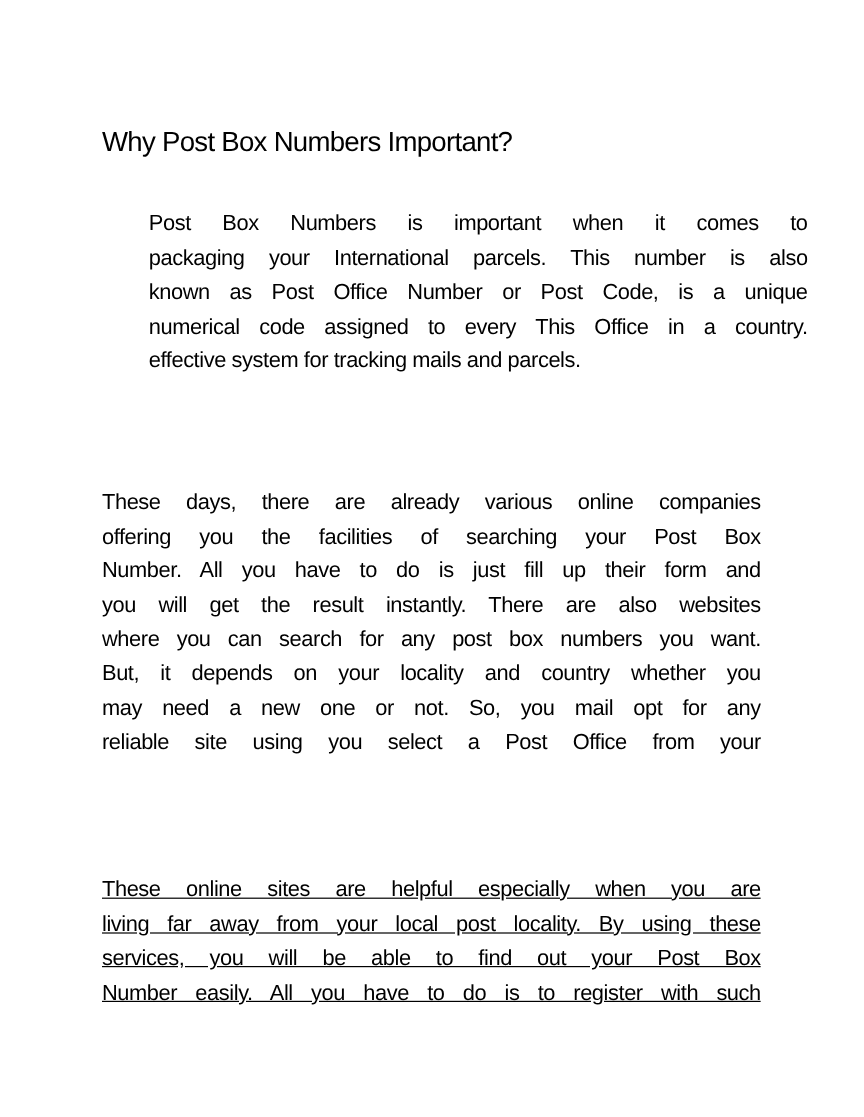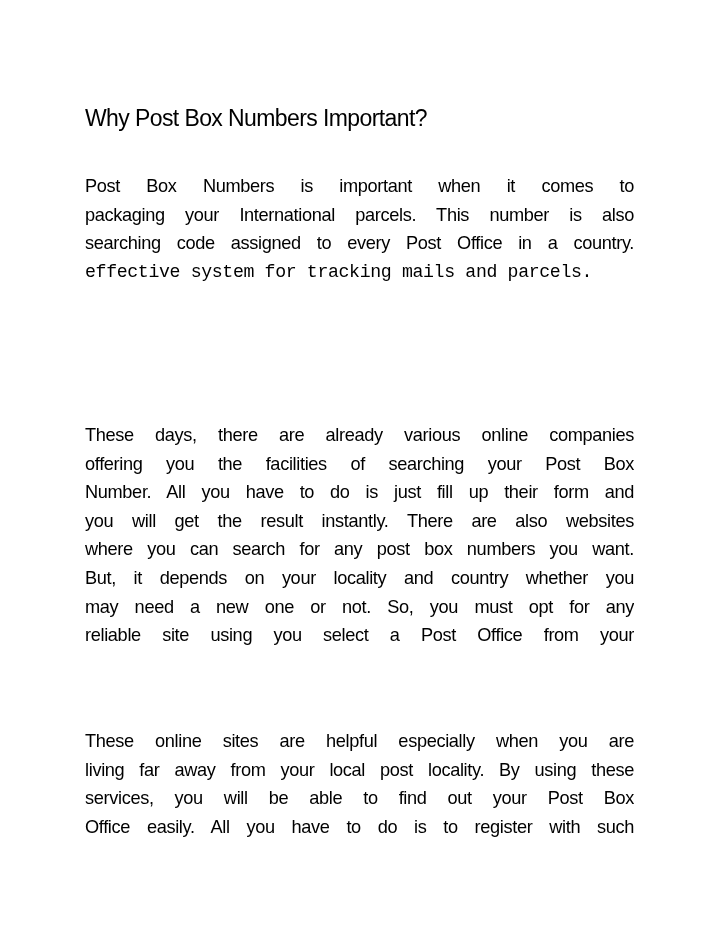--- a/index.html
+++ b/index.html
@@ -45,52 +45,52 @@
       height: 28.6px;
       text-align: justify;
       text-align-last: justify;
       white-space: nowrap;
       letter-spacing: -0.35px;
       word-spacing: 0px;
     }
     .line.last {
       text-align: left;
       text-align-last: left;
-      font-family: Liberation Mono, monospace;
     }
     .line.fill {
       white-space: normal;
       overflow: hidden;
     }
   </style>
 </head>
 <body>
 
 <div class="page">
 
   <h1 class="title">Why Post Box Numbers Important?</h1>
 
-  <div class="para" style="top:172px;">
+  <div class="para" style="top:172px;margin-left:39px;">
     <span class="line fill">Post Box Numbers is important when it comes to</span>
     <span class="line fill">packaging your International parcels. This number is also</span>
-    <span class="line fill">searching code assigned to every Post Office in a country.</span>
+    <span class="line fill">known as Post Office Number or Post Code, is a unique</span>
+    <span class="line fill">numerical code assigned to every This Office in a country.</span>
     <span class="line last">effective system for tracking mails and parcels.</span>
   </div>
 
-  <div class="para" style="top:421px;">
+  <div class="para" style="top:404px;">
     <span class="line fill">These days, there are already various online companies</span>
     <span class="line fill">offering you the facilities of searching your Post Box</span>
     <span class="line fill">Number. All you have to do is just fill up their form and</span>
     <span class="line fill">you will get the result instantly. There are also websites</span>
     <span class="line fill">where you can search for any post box numbers you want.</span>
     <span class="line fill">But, it depends on your locality and country whether you</span>
-    <span class="line fill">may need a new one or not. So, you must opt for any</span>
+    <span class="line fill">may need a new one or not. So, you mail opt for any</span>
     <span class="line fill">reliable site using you select a Post Office from your</span>
   </div>
 
-  <div class="para" style="top:727px;">
+  <div class="para" style="top:727px;text-decoration:underline;">
     <span class="line fill">These online sites are helpful especially when you are</span>
     <span class="line fill">living far away from your local post locality. By using these</span>
     <span class="line fill">services, you will be able to find out your Post Box</span>
-    <span class="line fill">Office easily. All you have to do is to register with such</span>
+    <span class="line fill">Number easily. All you have to do is to register with such</span>
   </div>
 
 </div>
 
 </body></html>

